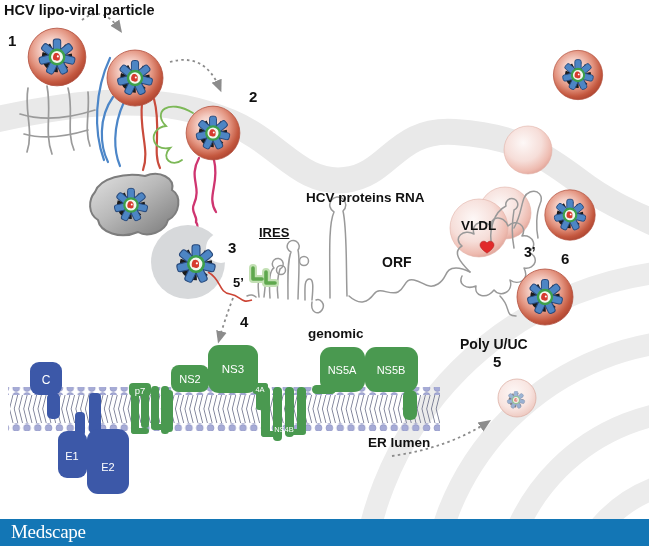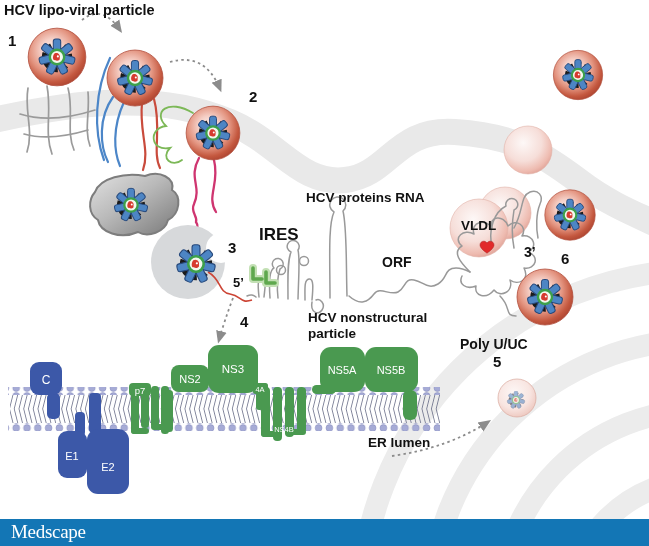--- a/index.html
+++ b/index.html
@@ -4,21 +4,21 @@
 <style>
   html,body{margin:0;padding:0;background:#fff;}
   #stage{
     position:relative;width:649px;height:546px;overflow:hidden;background:#fff;
     font-family:"Liberation Sans",sans-serif;
   }
   #bg-art{position:absolute;left:0;top:0;}
   .lbl{position:absolute;color:#111;font-weight:bold;white-space:nowrap;line-height:1.1;}
   .t-title{left:4px;top:3px;font-size:14.5px;}
   .t-genomic{left:306px;top:191px;font-size:13.5px;}
-  .t-ires{left:259px;top:226px;font-size:17px;}
+  .t-ires{left:259px;top:226px;font-size:13px;text-decoration:underline;}
   .t-5p{left:233px;top:276px;font-size:13px;}
   .t-orf{left:382px;top:255px;font-size:14px;}
   .t-3p{left:524px;top:245px;font-size:14px;}
   .t-vldl{left:461px;top:219px;font-size:13.5px;}
   .t-poly{left:460px;top:313px;font-size:14px;margin-top:24px;}
   .t-nonstruct{left:308px;top:310px;font-size:13.5px;line-height:16px;white-space:normal;width:160px;}
   .t-erlumen{left:368px;top:436px;font-size:13.5px;}
   .t-struct{left:7px;top:499px;font-size:13.5px;word-spacing:4px;}
   .num{font-size:15px;}
   .n1{left:8px;top:33px;}  .n2{left:249px;top:89px;} .n3{left:228px;top:240px;}
@@ -252,20 +252,20 @@
 <div class="lbl num n4">4</div>
 <div class="lbl num n5">5</div>
 <div class="lbl num n6">6</div>
 <div class="lbl t-genomic">HCV proteins RNA</div>
 <div class="lbl t-ires">IRES</div>
 <div class="lbl t-5p">5’</div>
 <div class="lbl t-orf">ORF</div>
 <div class="lbl t-3p">3’</div>
 <div class="lbl t-vldl">VLDL</div>
 <div class="lbl t-poly">Poly U/UC</div>
-<div class="lbl t-nonstruct"><span>HCV nonstructural</span><br><span>particle</span></div>
+<div class="lbl t-nonstruct"><br><span>genomic</span></div>
 <div class="lbl t-erlumen">ER lumen</div>
 
 <div id="footer-bar">
   <div id="brand">Medscape</div>
 </div>
 
 </div>
 
 </body></html>

